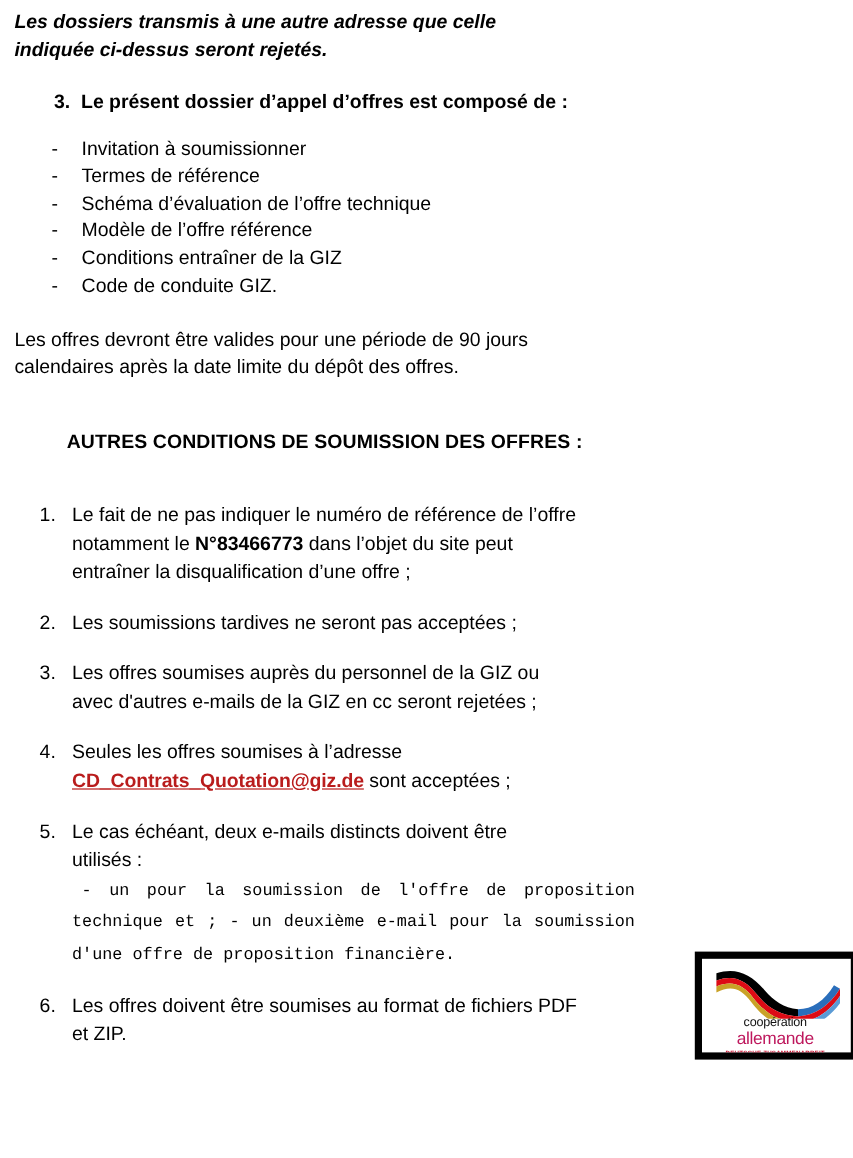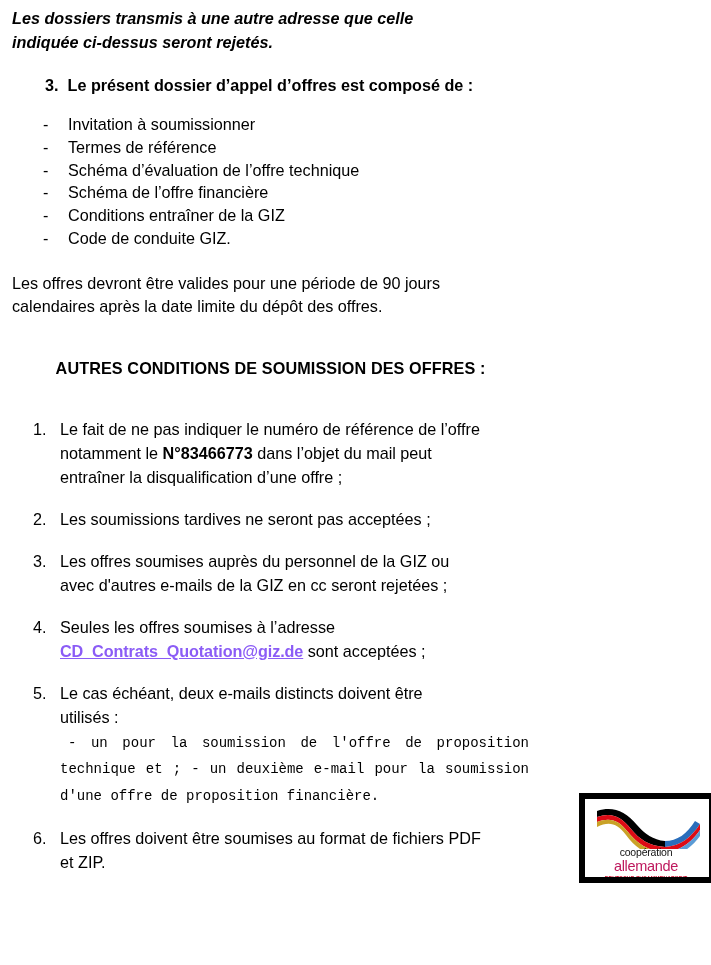--- a/index.html
+++ b/index.html
@@ -111,21 +111,21 @@
   }
   .numlist > li .lastline {
     display: block;
     text-align: left;
   }
   .numlist > li .firstline {
     display: block;
     text-align: left;
   }
   .email {
-    color: #8b5cf6;
+    color: #b91c1c;
     font-weight: bold;
     letter-spacing: -0.1px;
   }
   .refnum { font-weight: bold; }
 
   .sublines {
     padding-top: 20px;
     padding-left: 8px;
     font-size: 14px;
     line-height: 23.5px;
@@ -199,39 +199,39 @@
     </p>
 
     <p class="heading3">
       <span class="num">3.</span><span>Le présent dossier d’appel d’offres est composé de :</span>
     </p>
 
     <ul class="dashlist">
       <li><span class="dash">-</span><span>Invitation à soumissionner</span></li>
       <li><span class="dash">-</span><span>Termes de référence</span></li>
       <li><span class="dash">-</span><span>Schéma d’évaluation de l’offre technique</span></li>
-      <li><span class="dash">-</span><span>Schéma de l’offre financière</span></li>
+      <li><span class="dash">-</span><span>Modèle de l’offre référence</span></li>
       <li><span class="dash">-</span><span>Conditions entraîner de la GIZ</span></li>
       <li><span class="dash">-</span><span>Code de conduite GIZ.</span></li>
     </ul>
 
 
     <p class="para p2">
       <span>Les offres devront être valides pour une période de 90 jours</span>
       <span class="lastline">calendaires après la date limite du dépôt des offres.</span>
     </p>
 
     <p class="center-heading">AUTRES CONDITIONS DE SOUMISSION DES OFFRES :</p>
 
     <ol class="numlist">
 
       <li>
         <span class="idx">1.</span>
         <span class="firstline">Le fait de ne pas indiquer le numéro de référence de l’offre</span>
-        <span>notamment le </span><span class="refnum">N°83466773</span><span> dans l’objet du mail peut</span>
+        <span>notamment le </span><span class="refnum">N°83466773</span><span> dans l’objet du site peut</span>
         <span class="lastline">entraîner la disqualification d’une offre ;</span>
       </li>
 
       <li>
         <span class="idx">2.</span>
         <span class="firstline">Les soumissions tardives ne seront pas acceptées ;</span>
       </li>
 
       <li>
         <span class="idx">3.</span>

